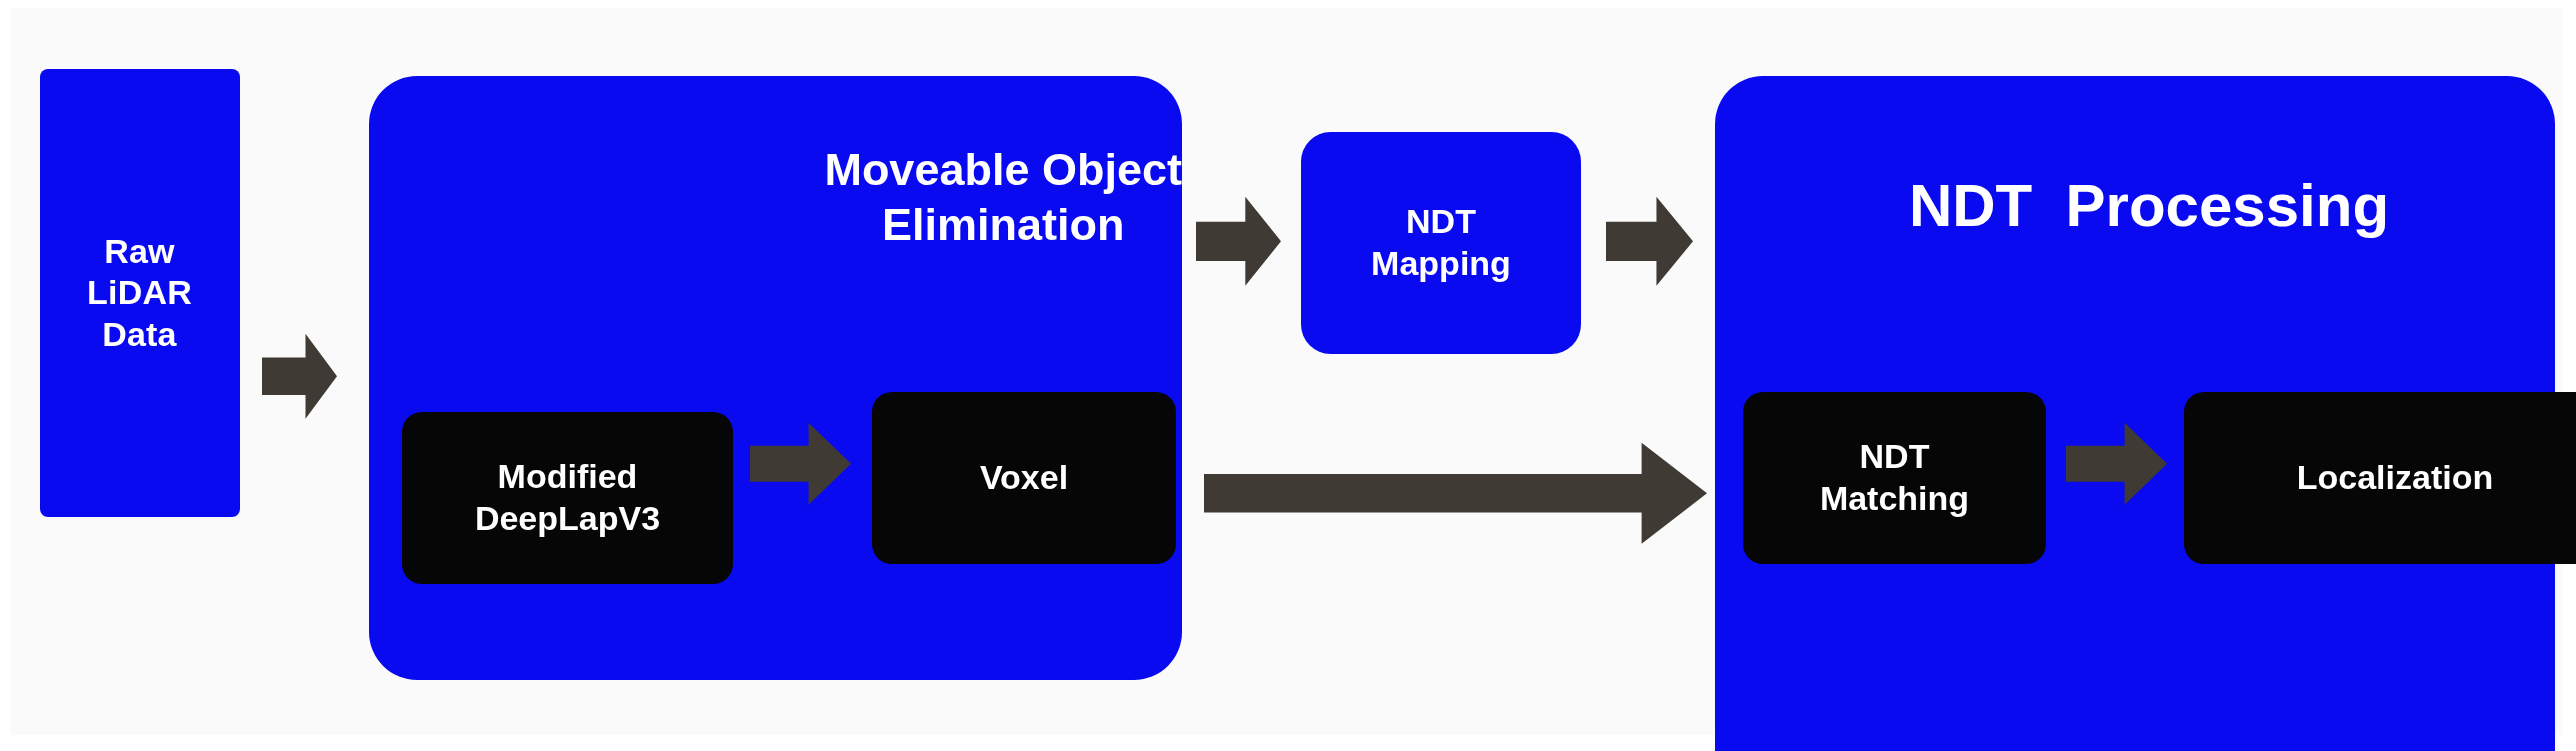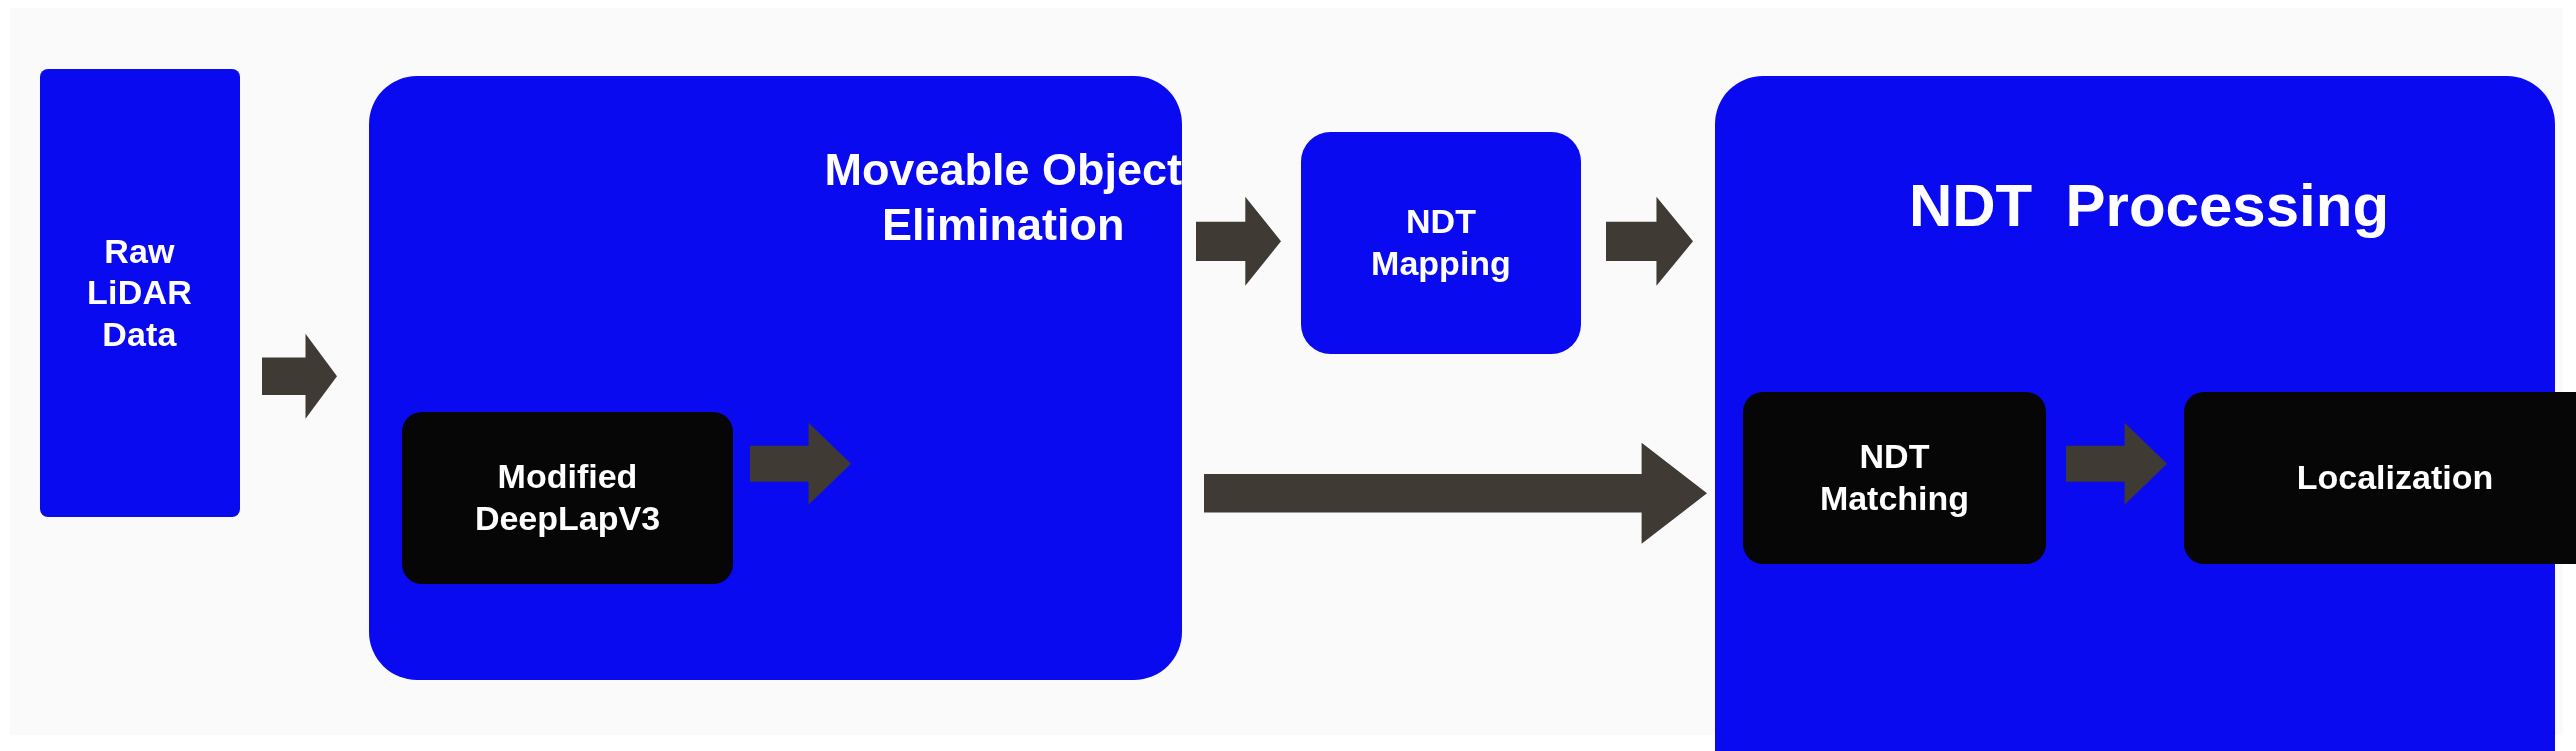--- a/index.html
+++ b/index.html
@@ -140,20 +140,21 @@
     <div class="node blue" id="node-moe">
       <span class="node-title">Moveable Object
 Elimination</span>
     </div>
 
     <div class="node black" id="node-deeplab">Modified
 DeepLapV3</div>
 
     <div class="arrow right" id="arrow-inner-1"></div>
 
+    <div class="node black" id="node-voxel">Voxel</div>
 
     <div class="arrow right" id="arrow-2"></div>
 
     <div class="node blue" id="node-ndtmapping">NDT
 Mapping</div>
 
     <div class="arrow right" id="arrow-3"></div>
 
     <div class="arrow" id="arrow-long"></div>
 

